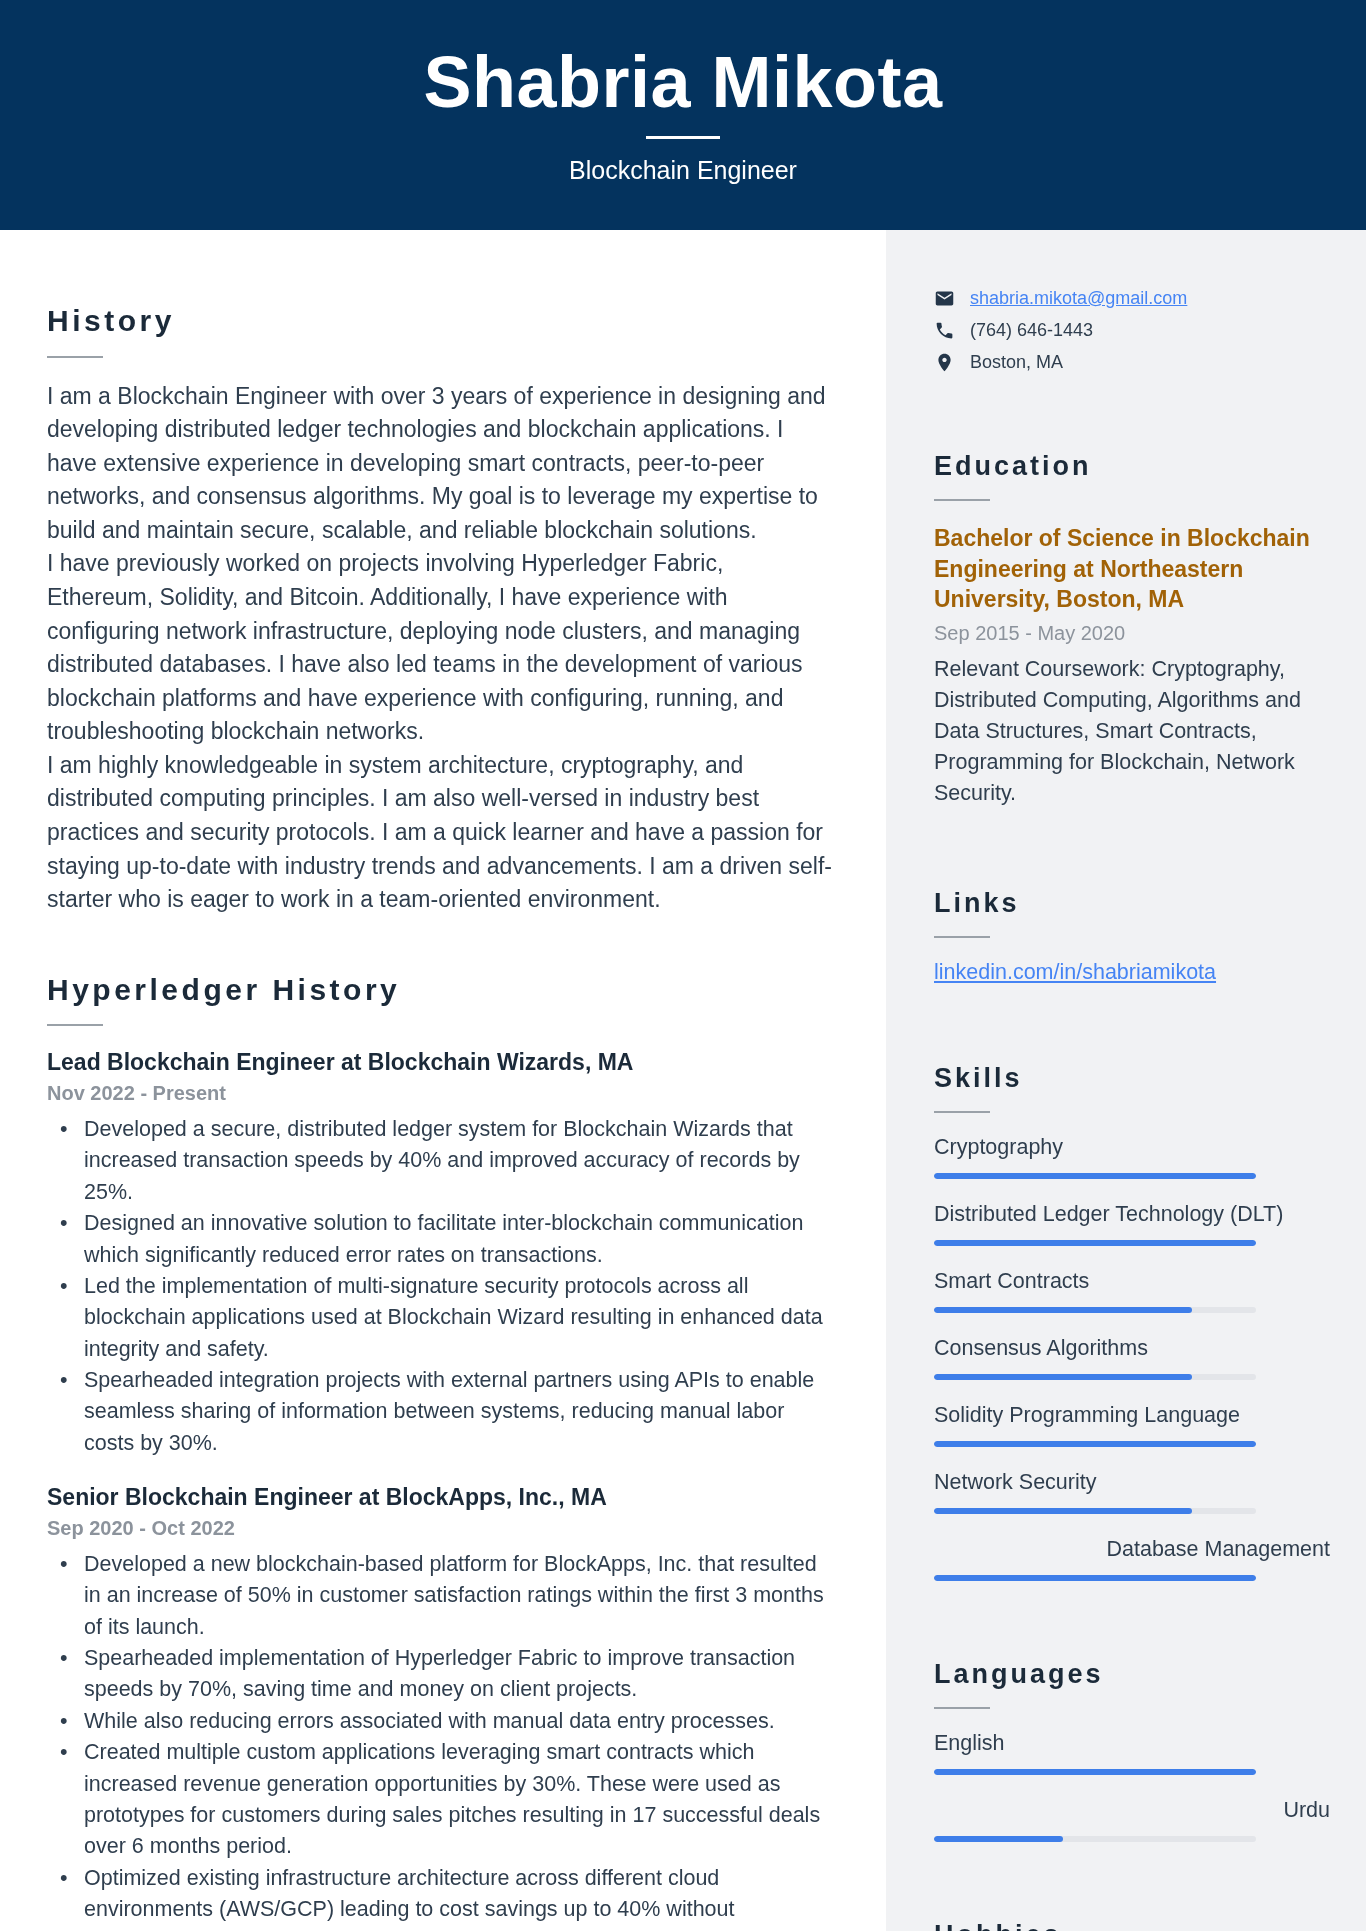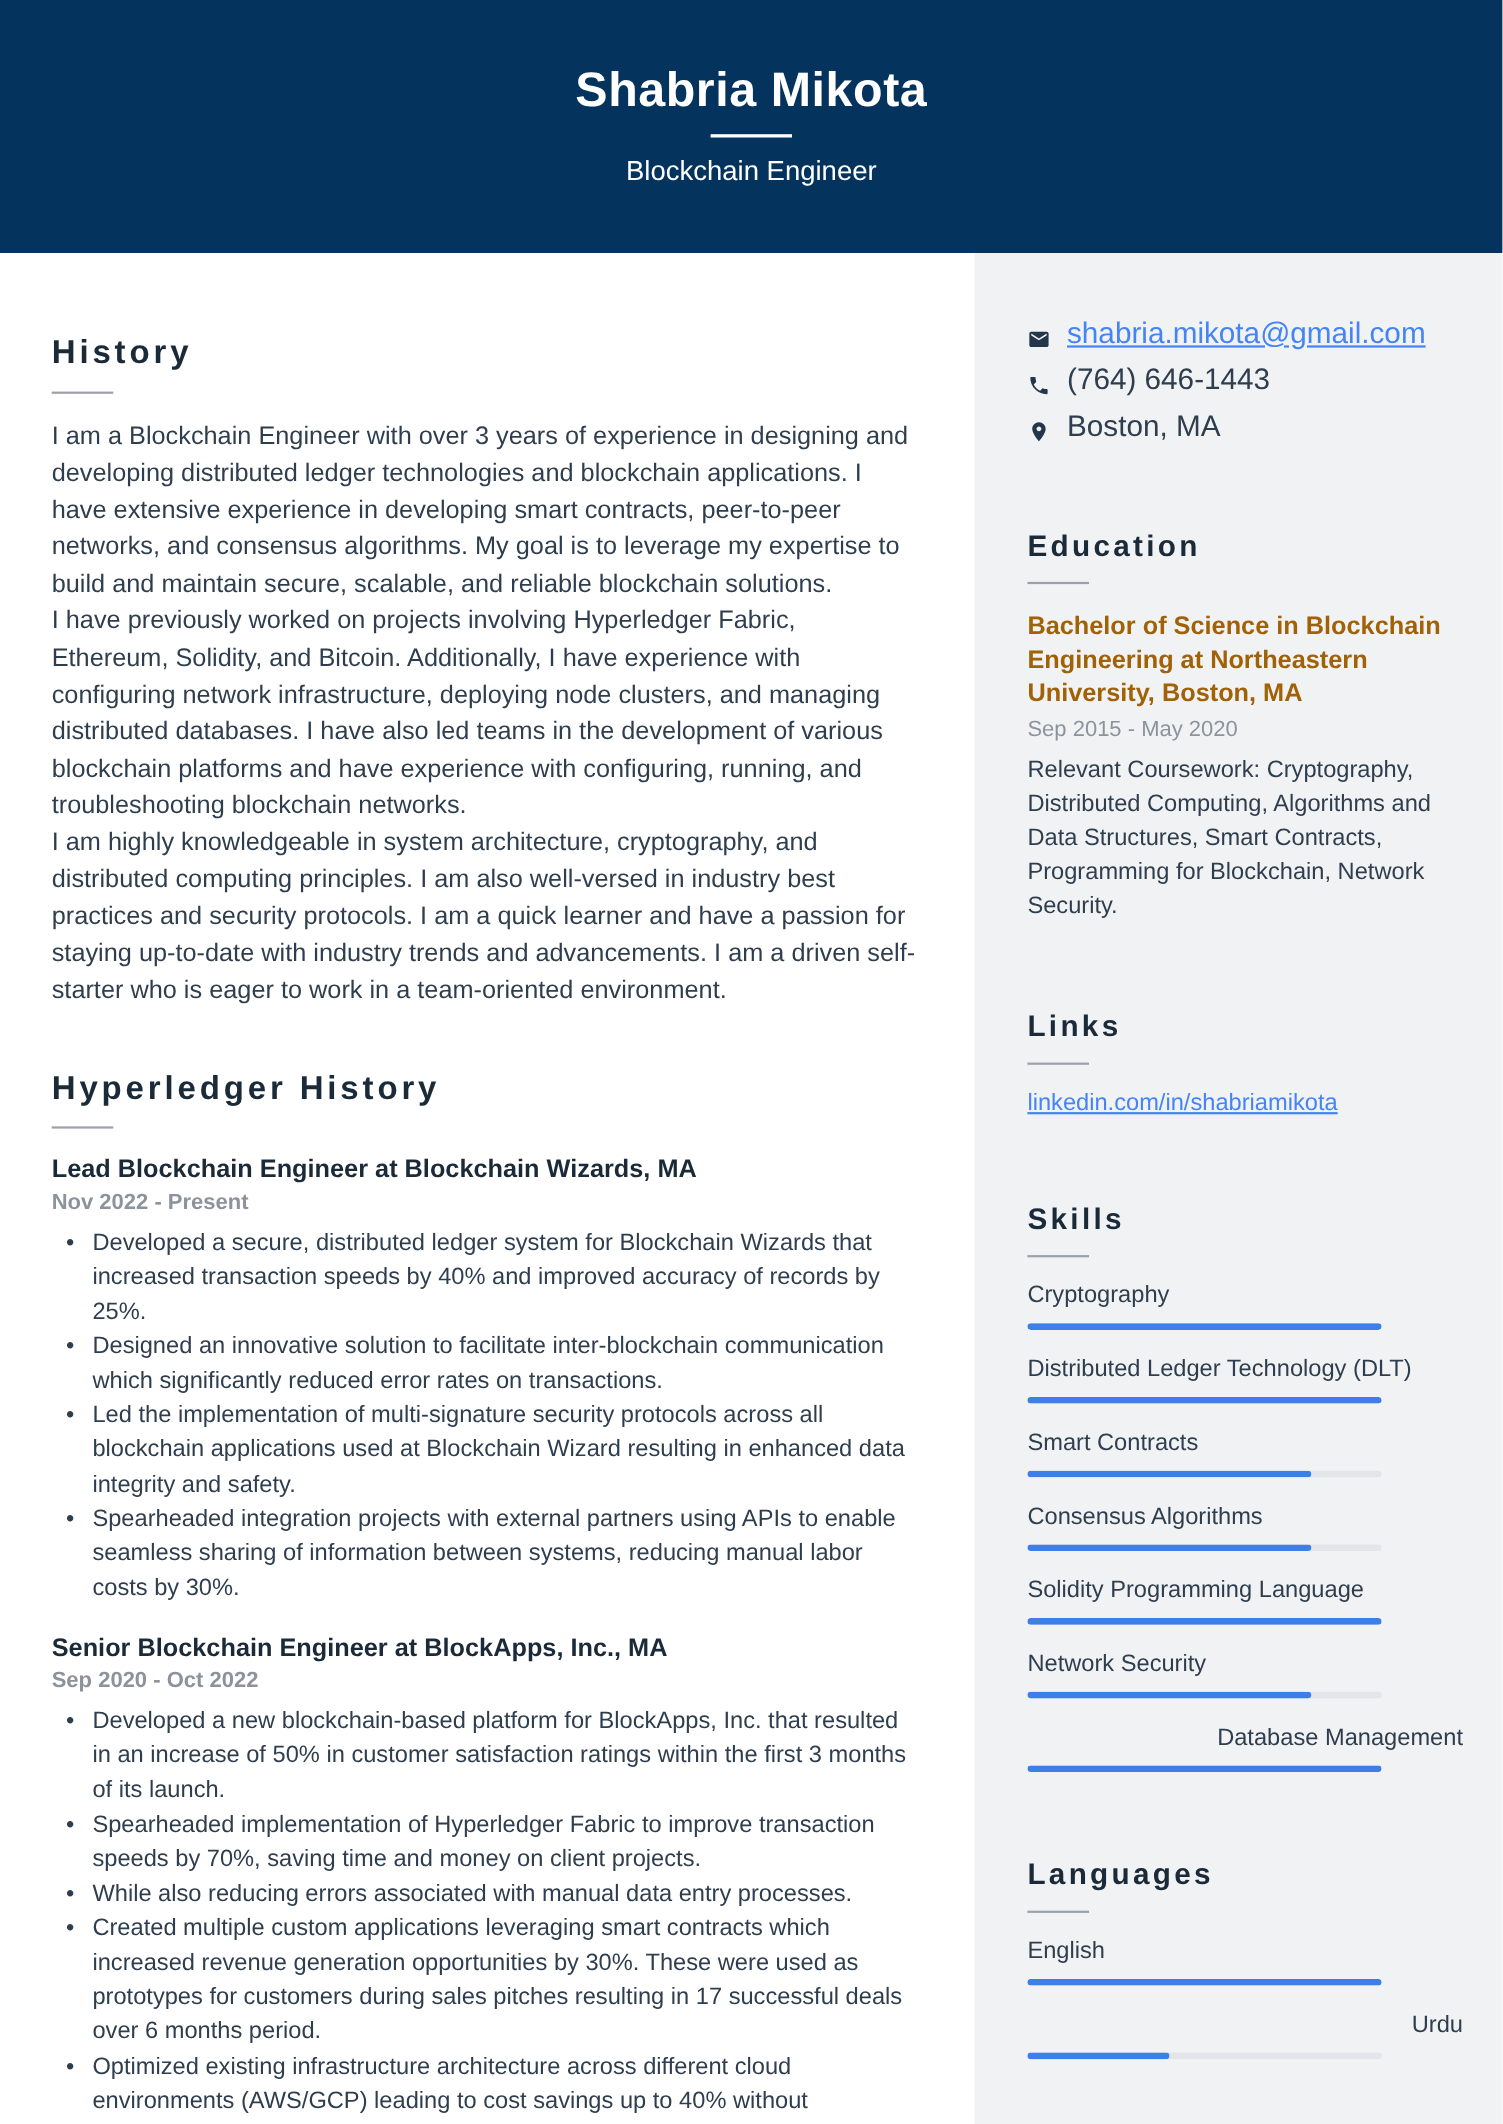--- a/index.html
+++ b/index.html
@@ -9,21 +9,21 @@
     font-family:"Liberation Sans", sans-serif;
     background:#ffffff; color:#2f3e4e;
   }
   .page { width:1366px; min-height:1931px; display:flex; flex-direction:column; overflow:hidden; }
 
   
   .header {
     height:230px; background:#04335e; color:#ffffff; flex:0 0 auto;
     display:flex; flex-direction:column; align-items:center; justify-content:center;
   }
-  .name { font-size:44px; font-weight:bold; line-height:1; letter-spacing:0.5px; }
+  .name { font-size:72px; font-weight:bold; line-height:1; letter-spacing:0.5px; }
   .header-divider { width:74px; height:3px; background:#ffffff; margin:18px 0 17px; }
   .job-title-header { font-size:25px; font-weight:400; }
 
   
   .content { display:flex; flex:1 1 auto; align-items:stretch; }
   .main { width:886px; padding:74px 52px 40px 47px; }
   .sidebar { width:480px; background:#f1f2f4; padding:58px 36px 30px 48px; }
 
   
   .section-heading {
@@ -49,21 +49,21 @@
   ul.bullets li {
     position:relative; padding-left:37px;
     font-size:21.5px; line-height:1.46; color:#2f3e4e;
   }
   ul.bullets li::before {
     content:"•"; position:absolute; left:13px; top:0; color:#2f3e4e; font-size:21.5px;
   }
 
   
   .contact { margin-bottom:0; }
-  .contact-item { display:flex; align-items:flex-end; gap:15px; margin-bottom:11px; font-size:27px; color:#2f3e4e; }
+  .contact-item { display:flex; align-items:flex-end; gap:15px; margin-bottom:11px; font-size:18px; color:#2f3e4e; }
   .contact-item .ico { width:21px; height:21px; flex:0 0 auto; display:block; }
   .contact-item .ico svg { display:block; width:21px; height:21px; fill:#243649; }
   a.link { color:#4584f4; text-decoration:underline; }
 
   .side-section { margin-top:78px; }
   .degree { font-size:23px; font-weight:bold; color:#a16207; line-height:1.33; margin:0; }
   .edu-dates { font-size:20px; color:#8c939c; margin:7px 0 9px; }
   .edu-desc { font-size:21.5px; line-height:1.45; color:#2f3e4e; margin:0; }
   .links-list { font-size:21.5px; }
 

